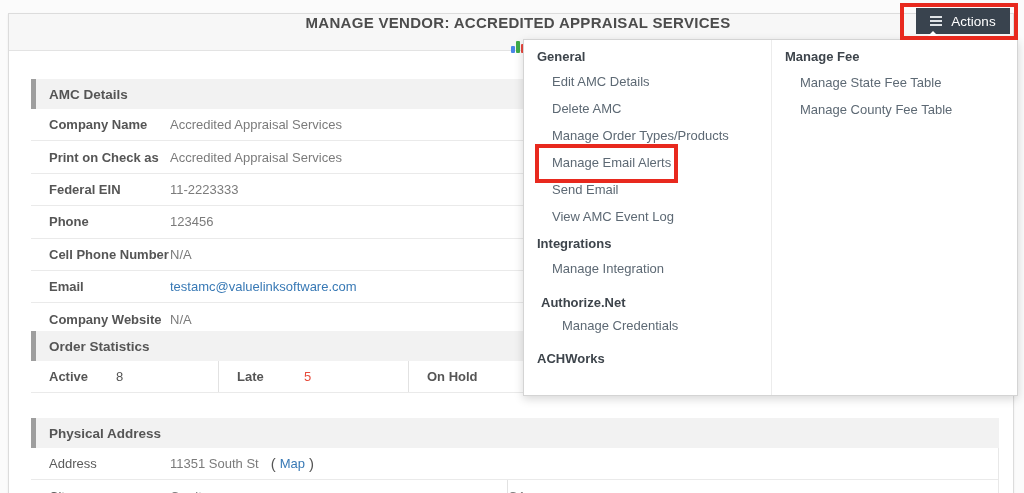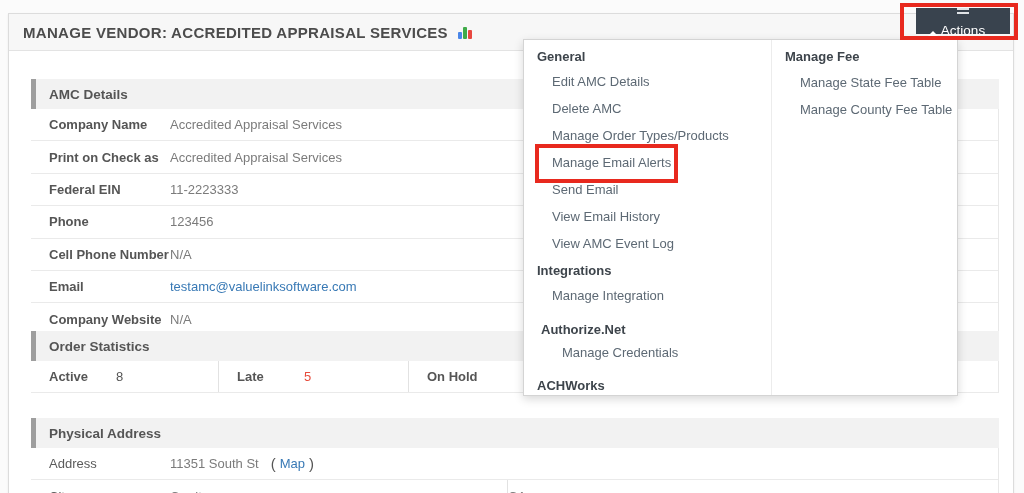--- a/index.html
+++ b/index.html
@@ -9,36 +9,36 @@
     font-family:"Liberation Sans","DejaVu Sans",sans-serif; background:#fbfbfb;
   }
   
   .card {
     position:absolute; left:8px; top:13px; width:1006px; height:520px;
     background:#fff; border:1px solid #dcdcdc; box-shadow:0 1px 2px rgba(0,0,0,.07);
   }
   .card-header {
     position:absolute; left:0; top:0; right:0; height:37px;
     background:#f7f7f7; border-bottom:1px solid #e3e3e3;
-    display:flex; align-items:center; padding-left:14px; gap:10px;
+    display:flex; align-items:center; padding-left:14px; gap:10px;flex-direction:column;
   }
   .page-title {
     font-size:15px; font-weight:bold; color:#4c4c4c; letter-spacing:.3px;
   }
   .chart-icon { display:flex; align-items:flex-end; gap:1px; height:13px; cursor:pointer; }
   .chart-icon span { width:4px; border-radius:1px; display:block; }
   .chart-icon .b1 { height:7px; }
   .chart-icon .b2 { height:12px; }
   .chart-icon .b3 { height:9px; }
   
   .actions-btn {
     position:absolute; left:916px; top:8px; width:94px; height:26px;
     background:#39434e; border:none; color:#fff; font-size:13.5px;
     font-family:inherit; display:flex; align-items:center; justify-content:center;
-    gap:9px; cursor:pointer; z-index:20;flex-direction:column;
+    gap:9px; cursor:pointer; z-index:20;
   }
   .menu-icon { display:flex; flex-direction:column; gap:2px; }
   .menu-icon i { display:block; width:12px; height:2px; background:#dfe3e6; }
   .caret {
     position:absolute; left:924px; top:31px; width:0; height:0; z-index:55;
     border-left:9px solid transparent; border-right:9px solid transparent;
     border-bottom:9px solid #ffffff;
   }
   
   .section { position:absolute; left:22px; width:968px; }
@@ -70,21 +70,21 @@
   .stat-cell .s-label { width:85px; padding-left:18px; font-weight:bold; color:#555; flex:none; }
   .stat-cell .s-value { color:#555; }
   .c1 { width:188px; } .c2 { width:190px; } .c3 { flex:1; }
   
   .split { display:flex; }
   .split .half1 { width:477px; display:flex; align-items:center; border-right:1px solid #e2e2e2; height:100%; }
   .split .half2 { flex:1; display:flex; align-items:center; }
   .split .half2 .d-label { width:142px; padding-left:21px; }
   
   .dropdown {
-    position:absolute; left:523px; top:39px; width:435px; height:357px;
+    position:absolute; left:523px; top:39px; width:495px; height:357px;
     background:#fff; border:1px solid #d4d4d4; box-shadow:0 3px 9px rgba(0,0,0,.16);
     display:flex; z-index:50;
   }
   .dd-col-left  { width:248px; border-right:1px solid #ececec; }
   .dd-col-right { flex:1; }
   .dd-header {
     padding:9px 0 4px 13px; font-size:13px; font-weight:bold;
     color:#3d444b; line-height:16px;
   }
   .dd-item {
@@ -211,21 +211,20 @@
   </button>
 
   <div class="dropdown">
     <div class="dd-col-left">
       <div class="dd-header">General</div>
       <div class="dd-item">Edit AMC Details</div>
       <div class="dd-item">Delete AMC</div>
       <div class="dd-item">Manage Order Types/Products</div>
       <div class="dd-item">Manage Email Alerts</div>
       <div class="dd-item">Send Email</div>
-      <div class="dd-item">View Email History</div>
       <div class="dd-item">View AMC Event Log</div>
       <div class="dd-header hd-integrations">Integrations</div>
       <div class="dd-item">Manage Integration</div>
       <div class="dd-header hd-auth">Authorize.Net</div>
       <div class="dd-item it-tight">Manage Credentials</div>
       <div class="dd-header hd-ach">ACHWorks</div>
     </div>
     <div class="dd-col-right">
       <div class="dd-header">Manage Fee</div>
       <div class="dd-item it-first-right">Manage State Fee Table</div>

